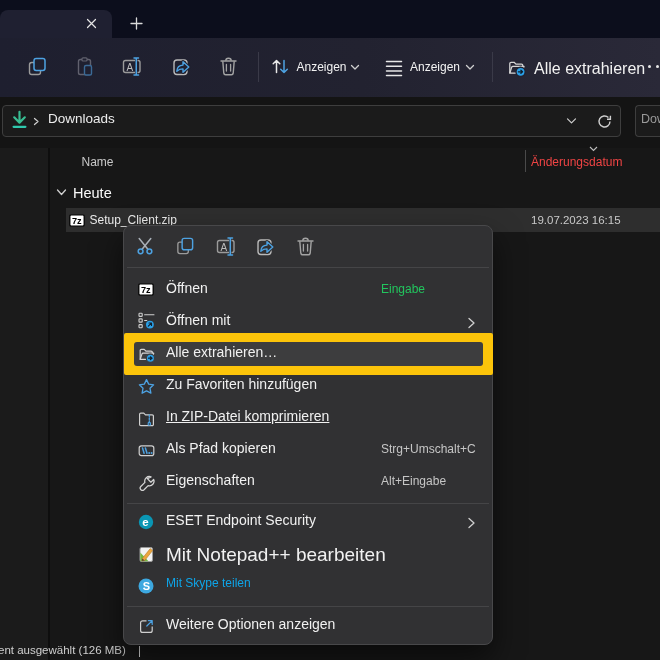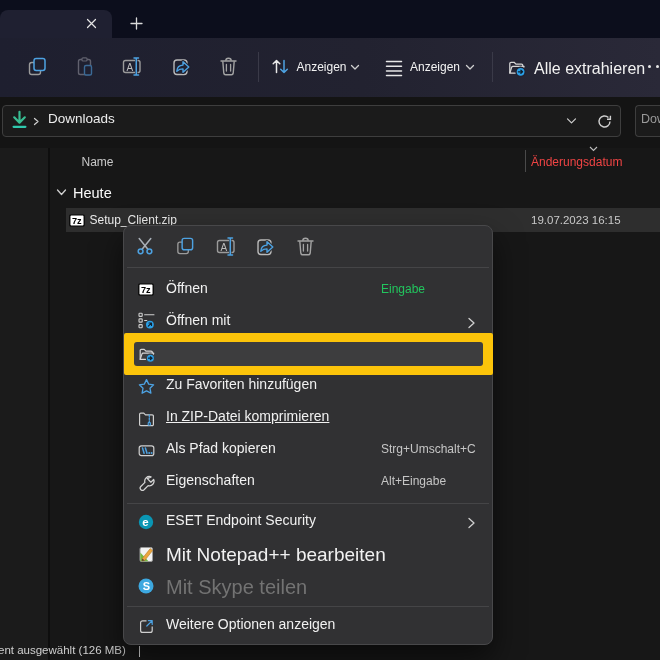--- a/index.html
+++ b/index.html
@@ -184,20 +184,21 @@
   </svg>
 
   <div class="abs" style="left:123.5px;top:333px;width:369.5px;height:42px;background:#fcc40a;border-radius:2px;"></div>
   <div class="abs" style="left:134px;top:342px;width:349px;height:24px;background:#3d3d3e;border-radius:3px;"></div>
   <svg class="abs" style="left:137.5px;top:345.5px;" width="18" height="17" viewBox="0 0 18 17">
     <path d="M2.2 13.4 V4.6 a1.2,1.2 0 0 1 1.2-1.2 h2.8 l1.7 1.7 h5.2 a1.2,1.2 0 0 1 1.2,1.2 v1" fill="none" stroke="#d5d5d5" stroke-width="1.2" stroke-linejoin="round"></path>
     <path d="M2.2 13.4 L3.9 8.1 a1.3,1.3 0 0 1 1.25-.9 H15.7 l-1.7 5.3 a1.3,1.3 0 0 1 -1.25.9 z" fill="none" stroke="#d5d5d5" stroke-width="1.2" stroke-linejoin="round"></path>
     <circle cx="12.4" cy="12.2" r="4.1" fill="#2aa0e8" stroke="#3d3d3e" stroke-width="1.2"></circle>
     <path d="M10.5 12.2 h3.6 M12.4 10.8 l1.5 1.4 -1.5 1.4" fill="none" stroke="#0e1e2c" stroke-width="1.2" stroke-linecap="round" stroke-linejoin="round"></path>
   </svg>
+  <div class="abs txt" style="left:166px;top:344.4px;font-size:14px;color:#f1f1f1;">Alle extrahieren…</div>
 
   <svg class="abs" style="left:137.5px;top:377.5px;" width="17" height="17" viewBox="0 0 17 17">
     <path d="M8.5 1.6 L10.7 6.1 L15.6 6.8 L12 10.3 L12.9 15.2 L8.5 12.9 L4.1 15.2 L5 10.3 L1.4 6.8 L6.3 6.1 Z" fill="none" stroke="#4da2e2" stroke-width="1.3" stroke-linejoin="round"></path>
   </svg>
   <div class="abs txt" style="left:166px;top:376.4px;font-size:14px;color:#f1f1f1;">Zu Favoriten hinzufügen</div>
 
   <svg class="abs" style="left:137.5px;top:409.5px;" width="17" height="17" viewBox="0 0 17 17">
     <path d="M1.6 14.5 V4.3 a1.2,1.2 0 0 1 1.2-1.2 h3 l1.7 1.7 h6.7 a1.2,1.2 0 0 1 1.2,1.2 v8.5 a1.2,1.2 0 0 1 -1.2,1.2 H2.8 a1.2,1.2 0 0 1 -1.2-1.2 z" fill="none" stroke="#d0d0d0" stroke-width="1.2" stroke-linejoin="round"></path>
     <path d="M11.3 5 v1.6 m0 1.3 v1.6 m0 1.3 v1.6" stroke="#4da2e2" stroke-width="1.3" stroke-linecap="round"></path>
     <rect x="10.2" y="12.6" width="2.2" height="2.6" rx="0.5" fill="none" stroke="#4da2e2" stroke-width="1.1"></rect>
@@ -235,21 +236,21 @@
     <path d="M1.3 6.5 L9.5 15.2 H2.5 a1.2,1.2 0 0 1 -1.2-1.2 z" fill="#74b73f"></path>
     <path d="M3.2 12.6 L11.2 2.6 L13.6 4.6 L5.8 14.4 L2.9 15.1 z" fill="#eca53d" stroke="#a8731d" stroke-width="0.5"></path>
     <path d="M3.2 12.6 L2.9 15.1 L5.8 14.4 z" fill="#5b4a32"></path>
   </svg>
   <div class="abs txt" style="left:166px;top:544.4px;font-size:19px;color:#f1f1f1;">Mit Notepad++ bearbeiten</div>
 
   <svg class="abs" style="left:138px;top:577.5px;" width="16" height="16" viewBox="0 0 16 16">
     <circle cx="8" cy="8" r="7.5" fill="#3da8e0"></circle>
     <text x="4.7" y="12.1" font-size="11" font-weight="bold" fill="#fff" font-family="Liberation Sans">S</text>
   </svg>
-  <div class="abs txt" style="left:166px;top:576.4px;font-size:20px;color:#737373;">Mit Skype teilen</div>
+  <div class="abs txt" style="left:166px;top:576.4px;font-size:12px;color:#0ea5e9;">Mit Skype teilen</div>
 
   <div class="abs" style="left:127px;top:606px;width:362px;height:1px;background:#454547;"></div>
 
   <svg class="abs" style="left:138px;top:618px;" width="17" height="17" viewBox="0 0 17 17">
     <path d="M8.5 2.8 H4.6 a2,2 0 0 0 -2,2 v7.6 a2,2 0 0 0 2,2 h7.6 a2,2 0 0 0 2-2 V8.5" fill="none" stroke="#cfcfcf" stroke-width="1.2"></path>
     <path d="M8.8 8 L14 2.8 M10.4 2.6 h3.8 v3.8" fill="none" stroke="#4da2e2" stroke-width="1.2" stroke-linecap="round" stroke-linejoin="round"></path>
   </svg>
   <div class="abs txt" style="left:166px;top:616.4px;font-size:14px;color:#f1f1f1;">Weitere Optionen anzeigen</div>
 
 </div>

